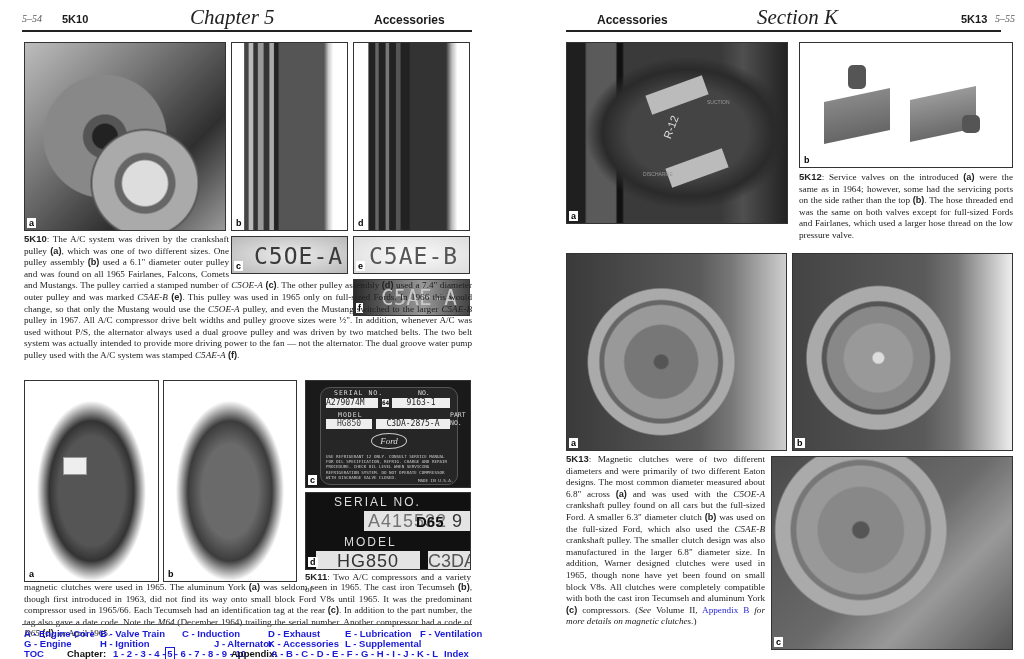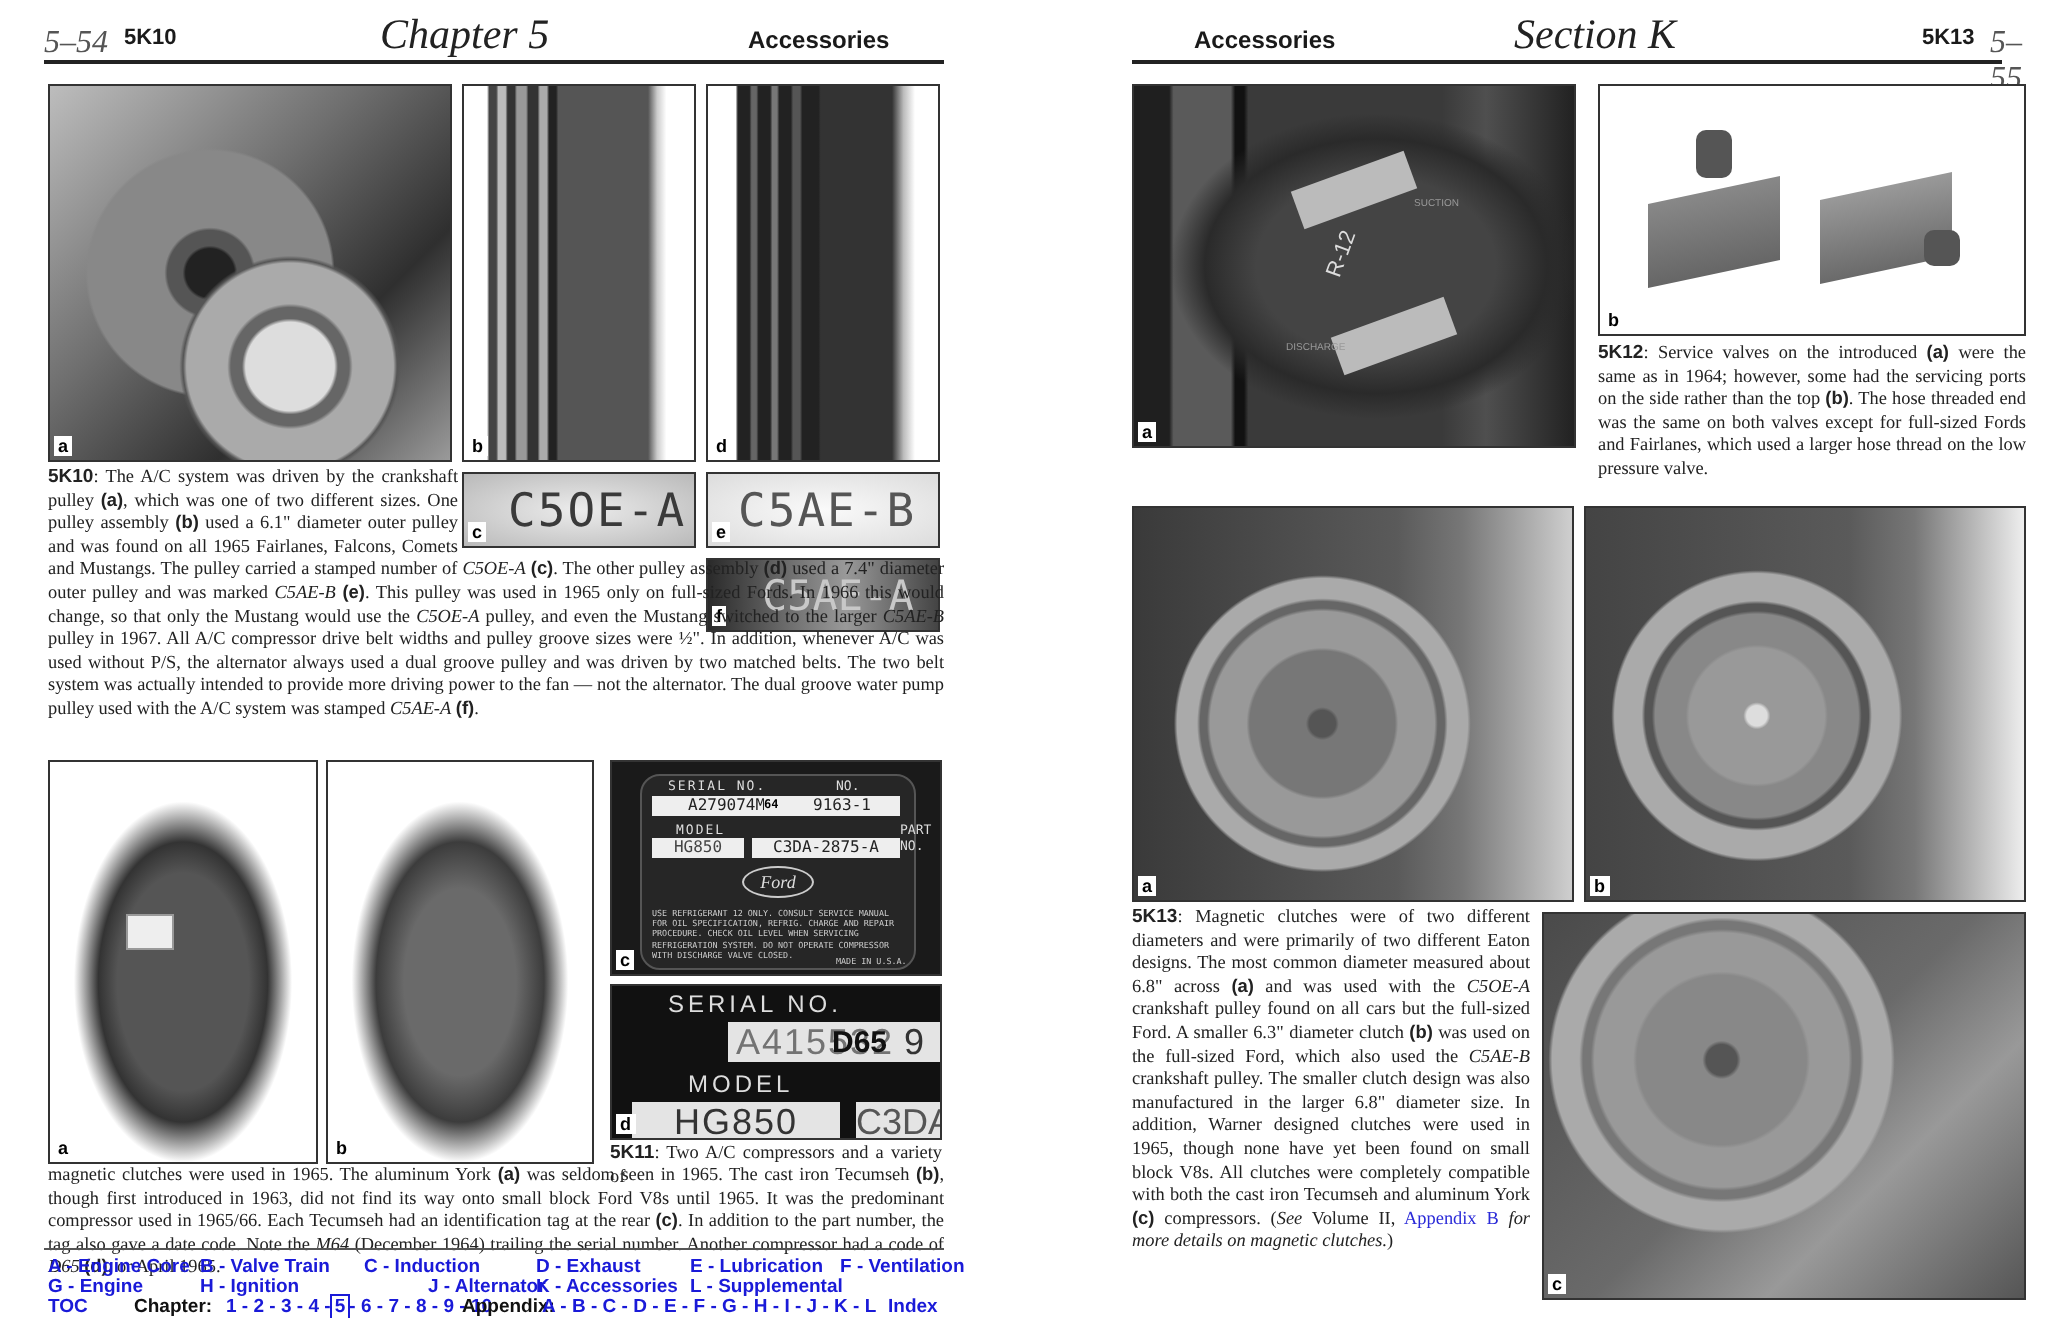--- a/index.html
+++ b/index.html
@@ -1,18 +1,18 @@
 <!DOCTYPE html>
 <html><head>
 <meta charset="utf-8">
 <style>
   html, body { margin:0; padding:0; }
   body { width:1024px; height:659px; background:#fff; position:relative; overflow:hidden; font-family:"Liberation Serif", serif; color:#1a1a1a; }
   .abs { position:absolute; }
-  .hdr-pg { font-family:"Liberation Serif", serif; font-style:italic; font-size:16px; color:#555; }
+  .hdr-pg { font-family:"Liberation Serif", serif; font-style:italic; font-size:10px; color:#555; }
   .hdr-code { font-family:"Liberation Sans", sans-serif; font-weight:bold; font-size:11px; }
   .hdr-title { font-family:"Liberation Serif", serif; font-style:italic; font-size:21px; color:#222; }
   .hdr-sec { font-family:"Liberation Sans", sans-serif; font-weight:bold; font-size:12px; }
   .rule { position:absolute; height:2px; background:#222; }
   .photo { position:absolute; border:1px solid #333; box-sizing:border-box; overflow:hidden; }
   .lbl { position:absolute; left:2px; bottom:2px; background:#fff; color:#000; font-family:"Liberation Sans", sans-serif; font-weight:bold; font-size:9px; line-height:10px; padding:0 2px; }
   .cap { position:absolute; font-family:"Liberation Serif", serif; font-size:9.2px; line-height:11.6px; text-align:justify; color:#222; }
   .cap b.k { font-family:"Liberation Sans", sans-serif; font-weight:bold; font-size:9.5px; }
   .cap .r { font-family:"Liberation Sans", sans-serif; font-weight:bold; }
   .cap i { font-style:italic; }
@@ -75,21 +75,21 @@
   <span class="lbl" data-name="photo-label">a</span>
 </div>
 <div class="photo" style="left:163px;top:380px;width:134px;height:202px;background:radial-gradient(ellipse at 50% 55%, #6a6a6a 0 30%, #3c3c3c 45%, transparent 58%), linear-gradient(#fff,#fff);" data-name="photo-5k11-b-tecumseh-compressor">
   <span class="lbl" data-name="photo-label">b</span>
 </div>
 
 <div class="photo" style="left:305px;top:380px;width:166px;height:108px;background:#1a1a1a;" data-name="photo-5k11-c-id-tag">
   <div class="abs" style="left:14px;top:6px;width:136px;height:96px;background:#262626;border-radius:10px;border:1px solid #555;" data-name="tag-plate"></div>
   <span class="plate" style="left:28px;top:8px;font-size:6.5px;color:#ddd;letter-spacing:1px;" data-name="tag-serial-label">SERIAL NO.</span>
   <span class="plate" style="left:112px;top:8px;font-size:6.5px;color:#ddd;" data-name="tag-right-label">NO.</span>
-  <span class="plate" style="left:20px;top:17px;width:52px;height:10px;background:#eee;color:#222;font-size:8px;line-height:10px;padding-left:18px;" data-name="tag-serial-value">A279074M</span>
+  <span class="plate" style="left:20px;top:17px;width:52px;height:10px;background:#eee;color:#222;font-size:8px;line-height:10px;padding-left:0;" data-name="tag-serial-value">A279074M</span>
   <span class="plate" style="left:76px;top:18px;background:#eee;color:#000;font-size:6px;line-height:8px;font-weight:bold;" data-name="tag-date-code">64</span>
   <span class="plate" style="left:86px;top:17px;width:58px;height:10px;background:#eee;color:#222;font-size:8px;line-height:10px;text-align:center;" data-name="tag-right-value">9163-1</span>
   <span class="plate" style="left:32px;top:30px;font-size:6.5px;color:#ddd;letter-spacing:1px;" data-name="tag-model-label">MODEL</span>
   <span class="plate" style="left:100px;top:30px;font-size:6.5px;color:#ddd;margin-left:44px;" data-name="tag-part-label">PART NO.</span>
   <span class="plate" style="left:20px;top:38px;width:46px;height:10px;background:#eee;color:#444;font-size:8px;line-height:10px;text-align:center;" data-name="tag-model-value">HG850</span>
   <span class="plate" style="left:70px;top:38px;width:74px;height:10px;background:#eee;color:#222;font-size:8px;line-height:10px;text-align:center;" data-name="tag-part-value">C3DA-2875-A</span>
   <span class="abs" style="left:65px;top:52px;width:34px;height:14px;border:1px solid #ccc;border-radius:50%;color:#ddd;font-family:'Liberation Serif',serif;font-style:italic;font-size:9px;line-height:14px;text-align:center;" data-name="ford-oval-logo">Ford</span>
   <span class="plate" style="left:20px;top:73px;width:126px;font-size:4.2px;line-height:5.2px;color:#ccc;" data-name="tag-notice-text">USE REFRIGERANT 12 ONLY. CONSULT SERVICE MANUAL FOR OIL SPECIFICATION, REFRIG. CHARGE AND REPAIR PROCEDURE. CHECK OIL LEVEL WHEN SERVICING REFRIGERATION SYSTEM. DO NOT OPERATE COMPRESSOR WITH DISCHARGE VALVE CLOSED.</span>
   <span class="plate" style="left:112px;top:97px;font-size:4.2px;color:#ccc;" data-name="tag-origin">MADE IN U.S.A.</span>
   <span class="lbl" data-name="photo-label">c</span>

